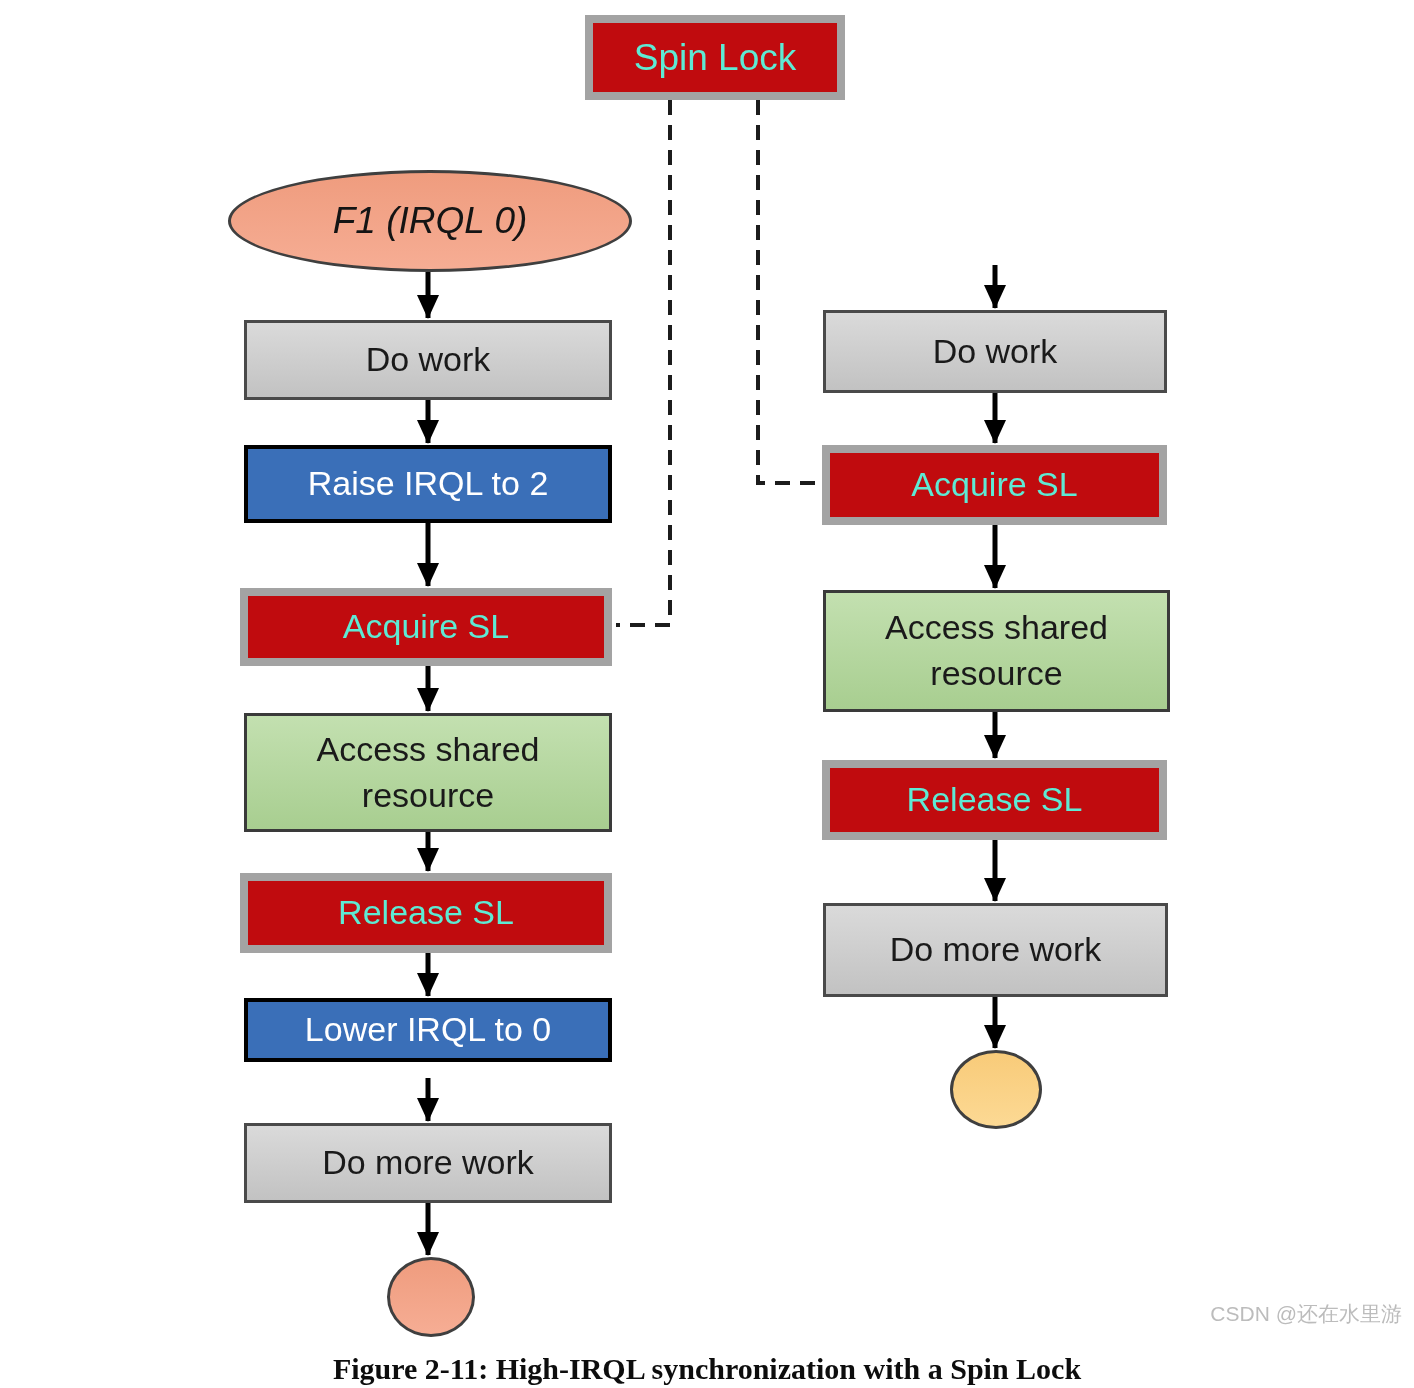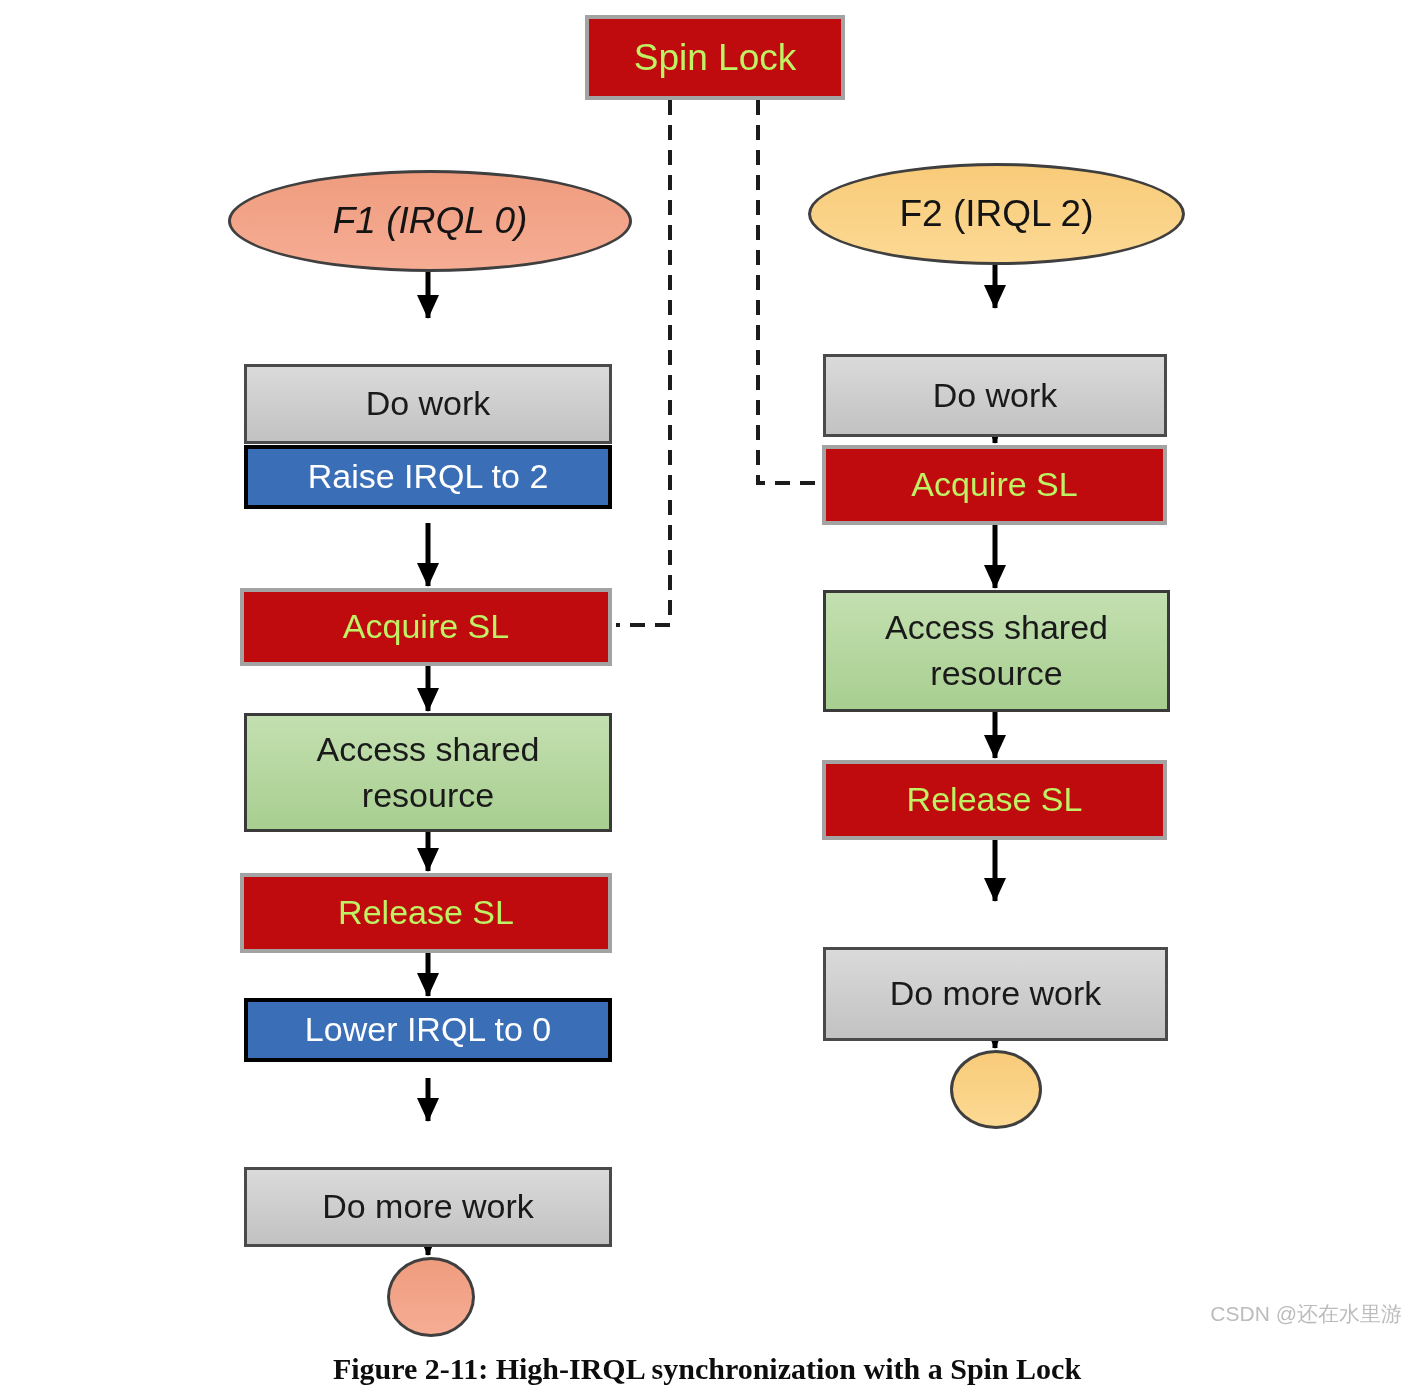--- a/index.html
+++ b/index.html
@@ -15,32 +15,31 @@
     position:absolute;
     display:flex;align-items:center;justify-content:center;
     text-align:center;
     box-sizing:border-box;
     font-size:34px;
     color:#1a1a1a;
     line-height:1.35;
   }
   .node.red{
     background:#C00B0E;
-    border:4px solid #a3a3a3;
-    color:#bef264;
+    border:8px solid #a3a3a3;
+    color:#5eead4;
   }
   .node.blue{
     background:#3A6FB8;
     border:4px solid #000000;
     color:#ffffff;
   }
   .node.gray{
     background:linear-gradient(180deg,#DADADA 0%,#C2C2C2 100%);
     border:3px solid #4a4a4a;
-    margin-top:44px;
   }
   .node.green{
     background:linear-gradient(180deg,#C3E0B0 0%,#A8CE90 100%);
     border:3px solid #3a3a3a;
   }
   .ellipse{
     position:absolute;
     display:flex;align-items:center;justify-content:center;
     box-sizing:border-box;
     border-radius:50%;
@@ -107,29 +106,28 @@
     <line x1="995" y1="997" x2="995" y2="1048" stroke="#000" stroke-width="5" marker-end="url(#ah)"></line>
 
     <path d="M670,100 L670,625 L616,625" fill="none" stroke="#1c1c1c" stroke-width="4" stroke-dasharray="15 10"></path>
     <path d="M758,100 L758,483 L818,483" fill="none" stroke="#1c1c1c" stroke-width="4" stroke-dasharray="15 10"></path>
   </svg>
 
   <div class="node red spinlock" style="left:585px;top:15px;width:260px;height:85px">Spin Lock</div>
 
   <div class="ellipse salmon" style="left:228px;top:170px;width:404px;height:102px">F1 (IRQL 0)</div>
   <div class="node gray" style="left:244px;top:320px;width:368px;height:80px">Do work</div>
-  <div class="node blue" style="left:244px;top:445px;width:368px;height:64px">Raise IRQL to 2</div>
+  <div class="node blue" style="left:244px;top:445px;width:368px;height:78px">Raise IRQL to 2</div>
   <div class="node red" style="left:240px;top:588px;width:372px;height:78px">Acquire SL</div>
   <div class="node green" style="left:244px;top:713px;width:368px;height:119px;padding:0 60px">Access shared resource</div>
   <div class="node red" style="left:240px;top:873px;width:372px;height:80px">Release SL</div>
   <div class="node blue" style="left:244px;top:998px;width:368px;height:64px">Lower IRQL to 0</div>
   <div class="node gray" style="left:244px;top:1123px;width:368px;height:80px">Do more work</div>
   <div class="endcircle salmon" style="left:387px;top:1257px;width:88px;height:80px"></div>
 
-  <div class="ellipse gold" style="left:808px;top:163px;width:377px;height:102px">F2 (IRQL 2)</div>
   <div class="node gray" style="left:823px;top:310px;width:344px;height:83px">Do work</div>
   <div class="node red" style="left:822px;top:445px;width:345px;height:80px">Acquire SL</div>
   <div class="node green" style="left:823px;top:590px;width:347px;height:122px;padding:0 55px">Access shared resource</div>
   <div class="node red" style="left:822px;top:760px;width:345px;height:80px">Release SL</div>
   <div class="node gray" style="left:823px;top:903px;width:345px;height:94px">Do more work</div>
   <div class="endcircle gold" style="left:950px;top:1050px;width:92px;height:79px"></div>
 
   <div class="caption">Figure 2-11: High-IRQL synchronization with a Spin Lock</div>
   <div class="watermark">CSDN @还在水里游</div>
 

